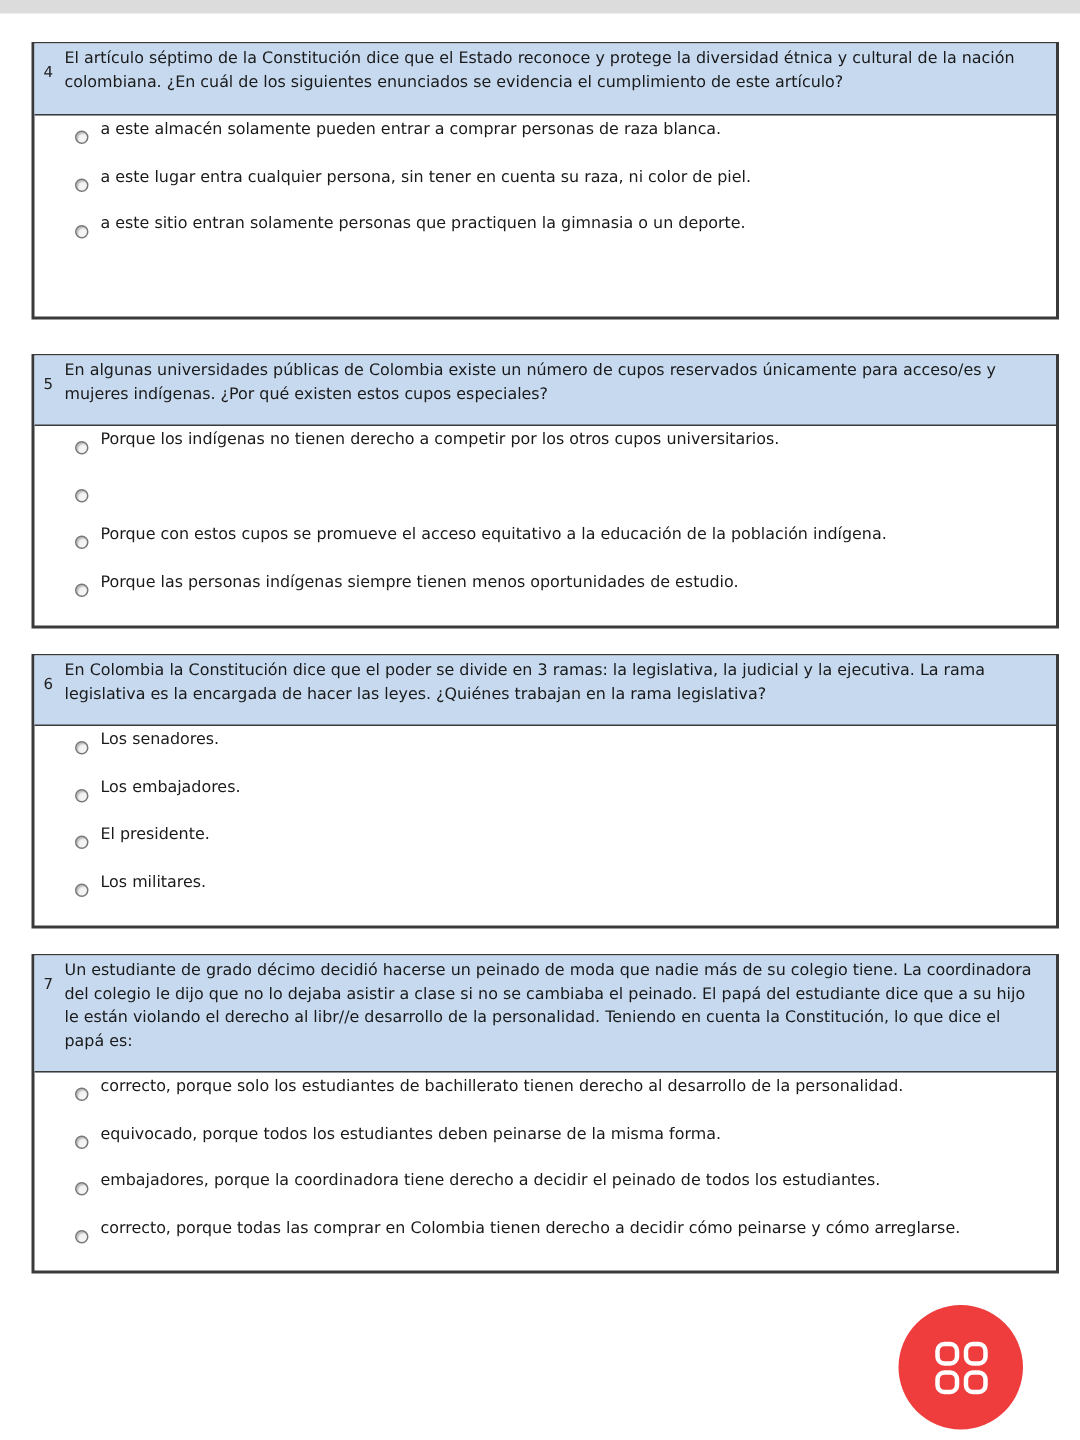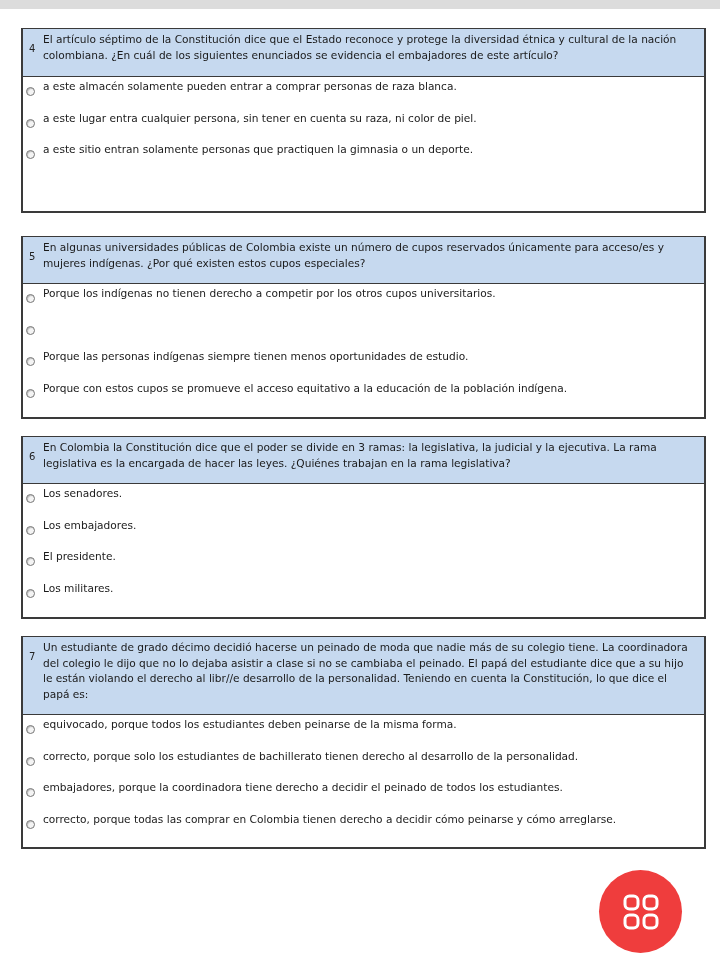--- a/index.html
+++ b/index.html
@@ -15,21 +15,21 @@
     border:2px solid #3a3a3a; border-top-width:1px; box-sizing:border-box;
     background:#fff;
   }
   .qhead {
     background:#c6d9ef; border-bottom:1px solid #3a3a3a;
     position:relative; box-sizing:border-box;
     padding:3px 8px 0 20px;
     font-size:10.6px; line-height:15.5px;
   }
   .qnum { position:absolute; left:6px; font-size:10px; color:#222; }
-  .qopts { padding-top:0; }
+  .qopts { padding-top:0;margin-left:24px; }
   .opt {
     position:relative; height:31.5px; box-sizing:border-box;
     padding-left:20px; padding-top:3px;
     font-size:10.6px; line-height:13px; cursor:pointer;
   }
   .radio {
     position:absolute; left:3px; top:10px; width:7px; height:7px;
     border-radius:50%; border:1.5px solid #777; background:#f4f4f4;
     box-shadow: inset 1px 1px 1px #bbb;
   }
@@ -41,39 +41,39 @@
   .fab svg { display:block; }
 </style>
 </head>
 <body>
 
 <div class="topbar"></div>
 
 <div class="qblock" style="top:28px;height:185px;">
   <div class="qhead" style="height:48px;">
     <span class="qnum" style="top:12px;">4</span>
-    <div>El artículo séptimo de la Constitución dice que el Estado reconoce y protege la diversidad étnica y cultural de la nación colombiana. ¿En cuál de los siguientes enunciados se evidencia el embajadores de este artículo?</div>
+    <div>El artículo séptimo de la Constitución dice que el Estado reconoce y protege la diversidad étnica y cultural de la nación colombiana. ¿En cuál de los siguientes enunciados se evidencia el cumplimiento de este artículo?</div>
   </div>
   <div class="qopts">
     <div class="opt"><span class="radio"></span><span>a este almacén solamente pueden entrar a comprar personas de raza blanca.</span></div>
     <div class="opt"><span class="radio"></span><span>a este lugar entra cualquier persona, sin tener en cuenta su raza, ni color de piel.</span></div>
     <div class="opt"><span class="radio"></span><span>a este sitio entran solamente personas que practiquen la gimnasia o un deporte.</span></div>
   </div>
 </div>
 
 <div class="qblock" style="top:236px;height:183px;">
   <div class="qhead" style="height:47px;">
     <span class="qnum" style="top:12px;">5</span>
     <div>En algunas universidades públicas de Colombia existe un número de cupos reservados únicamente para acceso/es y mujeres indígenas. ¿Por qué existen estos cupos especiales?</div>
   </div>
   <div class="qopts">
     <div class="opt"><span class="radio"></span><span>Porque los indígenas no tienen derecho a competir por los otros cupos universitarios.</span></div>
     <div class="opt"><span class="radio"></span></div>
+    <div class="opt"><span class="radio"></span><span>Porque con estos cupos se promueve el acceso equitativo a la educación de la población indígena.</span></div>
     <div class="opt"><span class="radio"></span><span>Porque las personas indígenas siempre tienen menos oportunidades de estudio.</span></div>
-    <div class="opt"><span class="radio"></span><span>Porque con estos cupos se promueve el acceso equitativo a la educación de la población indígena.</span></div>
   </div>
 </div>
 
 <div class="qblock" style="top:436px;height:183px;">
   <div class="qhead" style="height:47px;">
     <span class="qnum" style="top:12px;">6</span>
     <div>En Colombia la Constitución dice que el poder se divide en 3 ramas: la legislativa, la judicial y la ejecutiva.  La rama legislativa es la encargada de hacer las leyes. ¿Quiénes trabajan en la rama legislativa?</div>
   </div>
   <div class="qopts">
     <div class="opt"><span class="radio"></span><span>Los senadores.</span></div>
@@ -82,22 +82,22 @@
     <div class="opt"><span class="radio"></span><span>Los militares.</span></div>
   </div>
 </div>
 
 <div class="qblock" style="top:636px;height:213px;">
   <div class="qhead" style="height:78px;">
     <span class="qnum" style="top:12px;">7</span>
     <div>Un estudiante de grado décimo decidió hacerse un peinado de moda que nadie más de su colegio tiene. La coordinadora del colegio le dijo que no lo dejaba asistir a clase si no se cambiaba el peinado. El papá del estudiante dice que a su hijo le están violando el derecho al libr//e desarrollo de la personalidad. Teniendo en cuenta la Constitución, lo que dice el papá es:</div>
   </div>
   <div class="qopts">
+    <div class="opt"><span class="radio"></span><span>correcto, porque solo los estudiantes de bachillerato tienen derecho al desarrollo de la personalidad.</span></div>
     <div class="opt"><span class="radio"></span><span>equivocado, porque todos los estudiantes deben peinarse de la misma forma.</span></div>
-    <div class="opt"><span class="radio"></span><span>correcto, porque solo los estudiantes de bachillerato tienen derecho al desarrollo de la personalidad.</span></div>
     <div class="opt"><span class="radio"></span><span>embajadores, porque la coordinadora tiene derecho a decidir el peinado de todos los estudiantes.</span></div>
     <div class="opt"><span class="radio"></span><span>correcto, porque todas las comprar en Colombia tienen derecho a decidir cómo peinarse y cómo arreglarse.</span></div>
   </div>
 </div>
 
 <div class="fab">
   <svg width="38" height="38" viewBox="0 0 38 38">
     <rect x="3" y="3" width="13" height="13" rx="4.5" fill="none" stroke="#fff" stroke-width="3"></rect>
     <rect x="22" y="3" width="13" height="13" rx="4.5" fill="none" stroke="#fff" stroke-width="3"></rect>
     <rect x="3" y="22" width="13" height="13" rx="4.5" fill="none" stroke="#fff" stroke-width="3"></rect>

